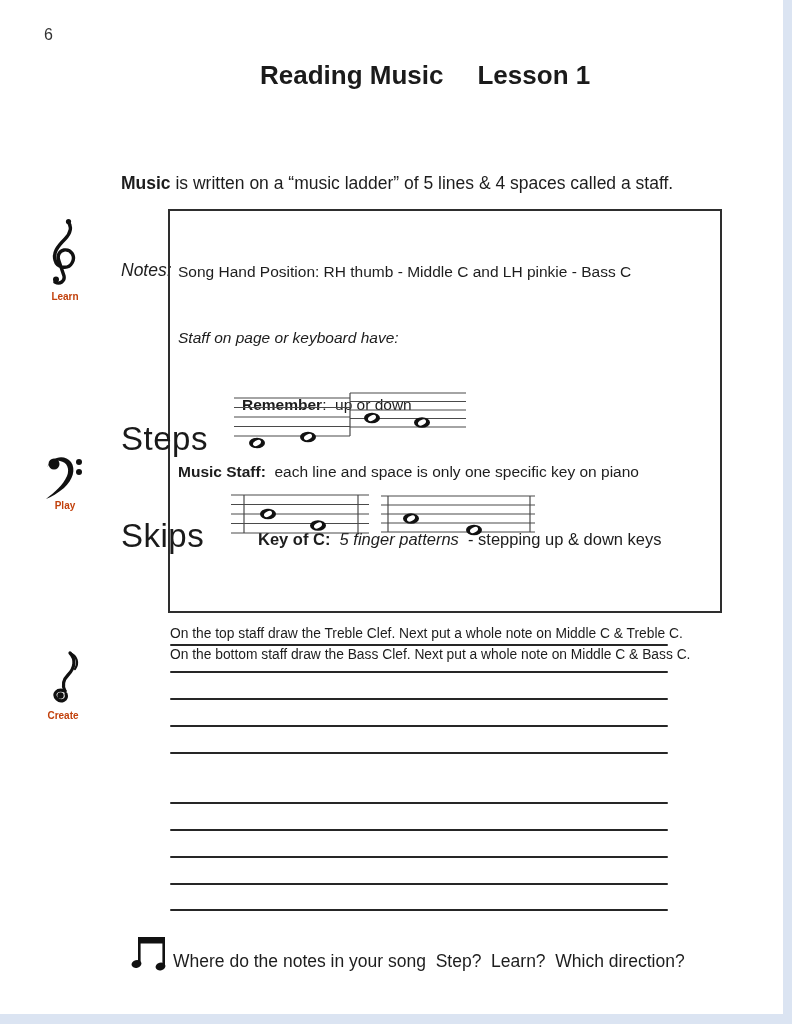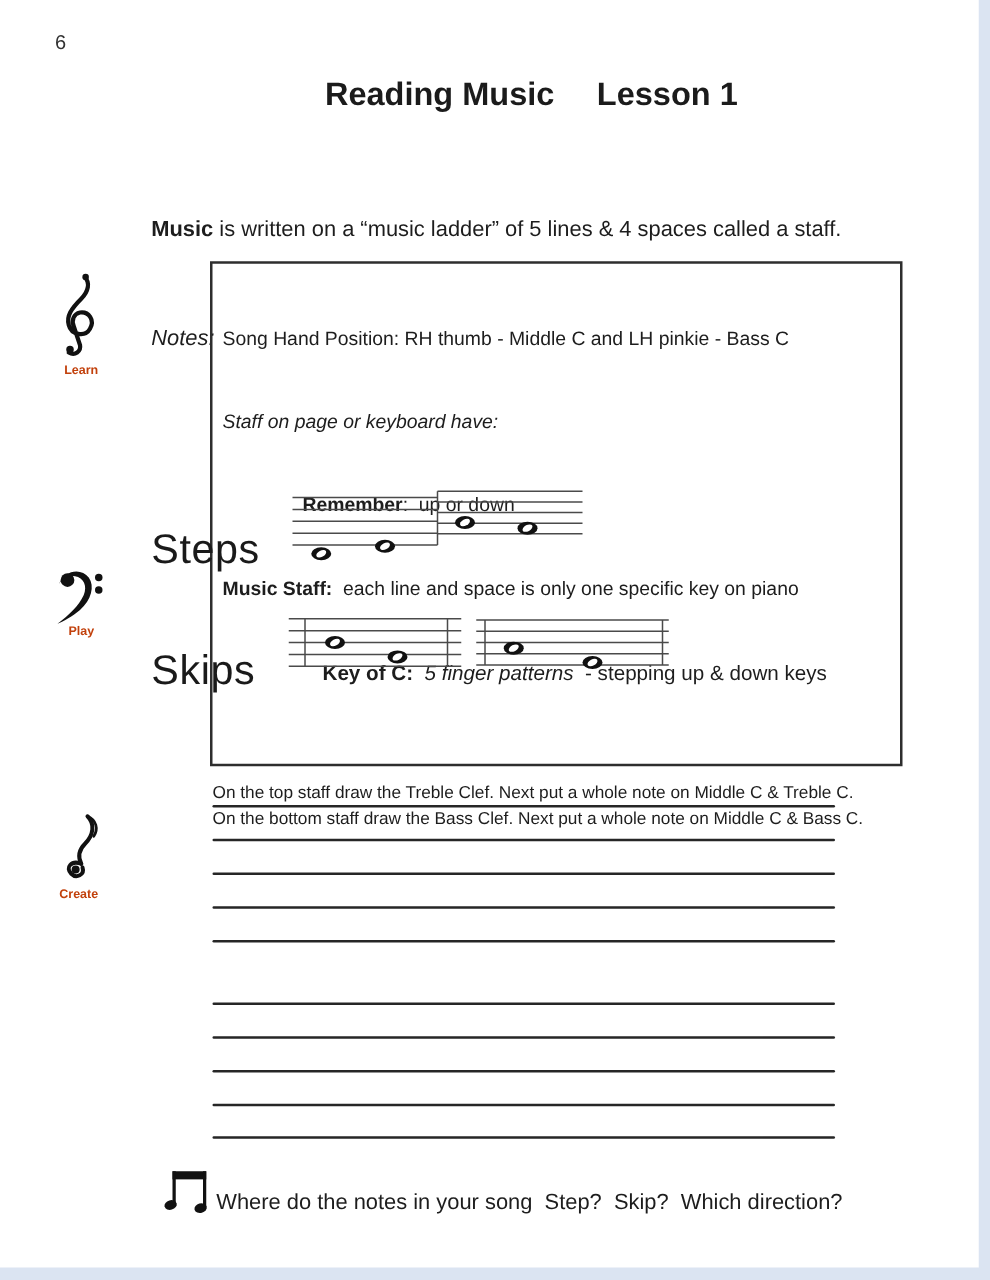--- a/index.html
+++ b/index.html
@@ -165,17 +165,17 @@
   <div class="wline" style="top:883px;"></div>
   <div class="wline" style="top:909px;"></div>
 
   <svg class="abs" style="left:131px;top:933px;" width="40" height="44" viewBox="0 0 40 44">
     <rect x="7" y="4" width="27" height="6.5" fill="#111"></rect>
     <rect x="7" y="4" width="2.6" height="26" fill="#111"></rect>
     <rect x="31.4" y="4" width="2.6" height="28" fill="#111"></rect>
     <ellipse cx="5.5" cy="31" rx="5" ry="3.8" fill="#111" transform="rotate(-15 5.5 31)"></ellipse>
     <ellipse cx="29.5" cy="33.5" rx="5" ry="3.8" fill="#111" transform="rotate(-15 29.5 33.5)"></ellipse>
   </svg>
-  <div class="abs footer-text pre">Where do the notes in your song  Step?  Skip?  Which direction?</div>
+  <div class="abs footer-text pre">Where do the notes in your song  Step?  Learn?  Which direction?</div>
 
   <div class="edge-right"></div>
   <div class="edge-bottom"></div>
 </div>
 
 </body></html>

